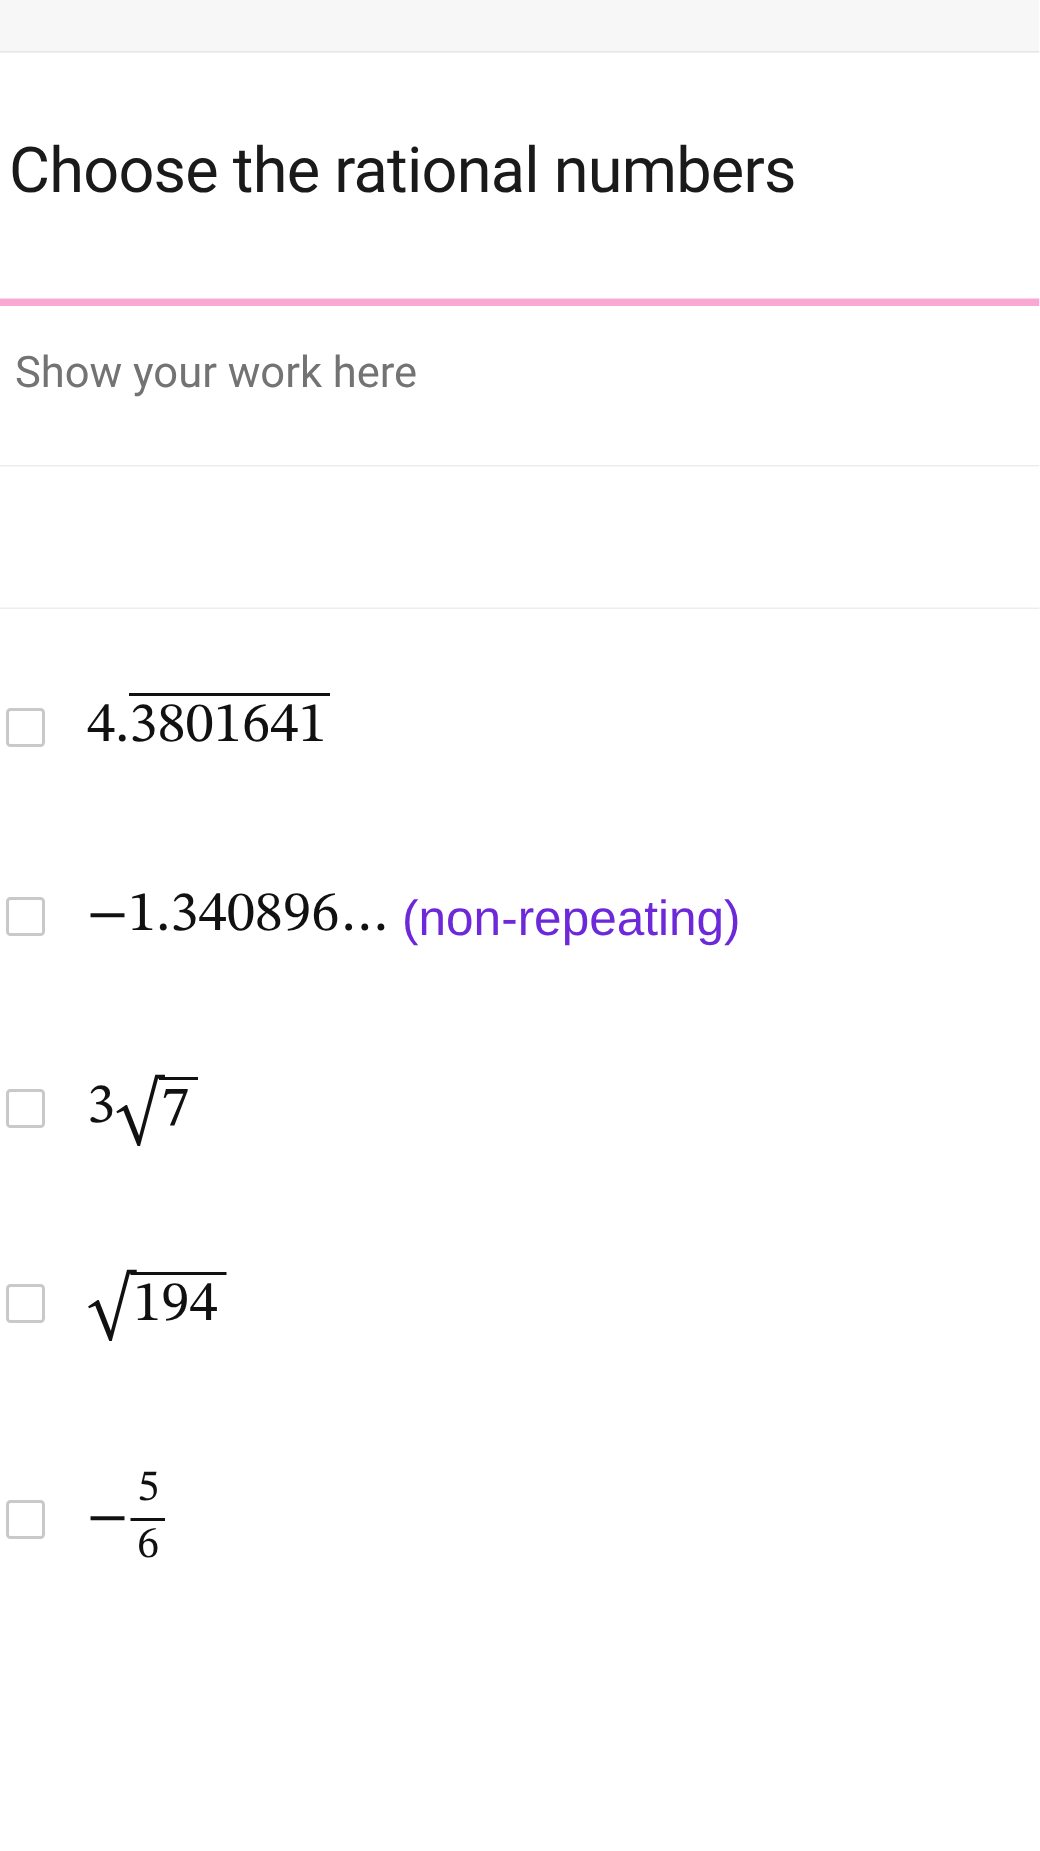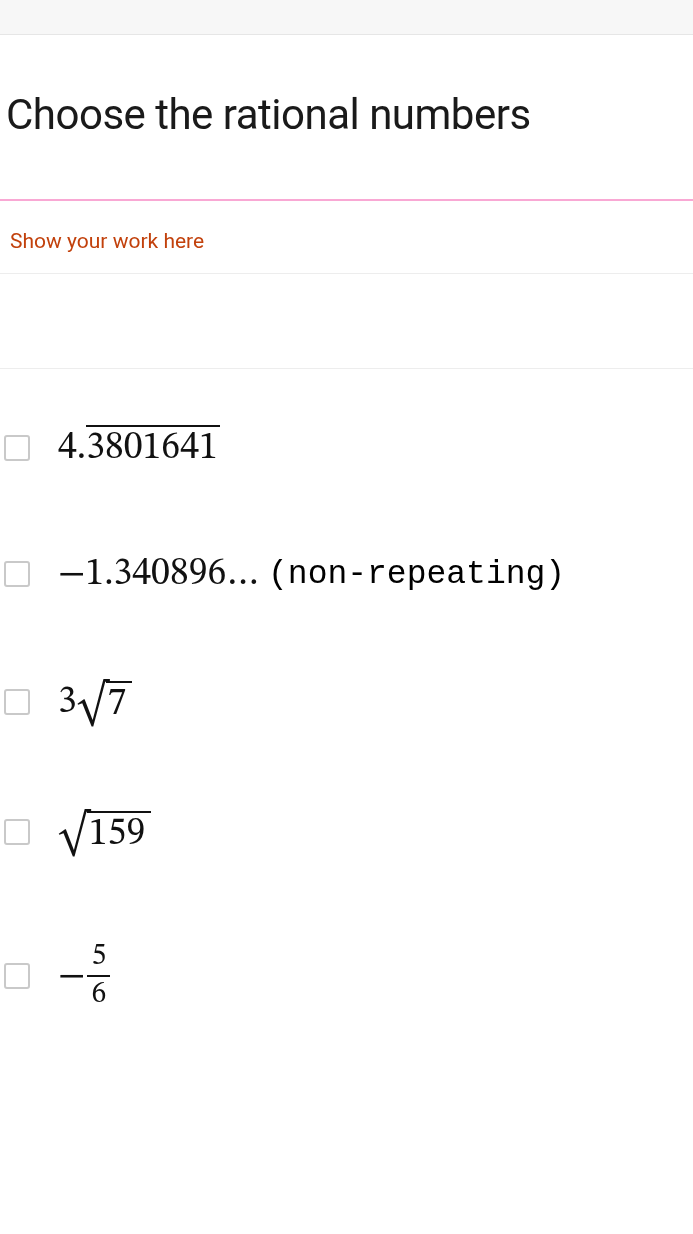--- a/index.html
+++ b/index.html
@@ -9,33 +9,33 @@
     color: #1a1a1a;
     background: #fff;
   }
   .top-bar {
     height: 35px;
     background: #f7f7f7;
     border-bottom: 1px solid #e6e6e6;
   }
   .question-section {
     padding: 55px 6px 60px 6px;
-    border-bottom: 2px solid #f9a8d4;
+    border-bottom: 5px solid #f9a8d4;
   }
   .question-title {
     font-size: 42px;
     font-weight: 400;
     letter-spacing: -0.5px;
     color: #1a1a1a;
   }
   .work-section {
-    padding: 28px 10px 20px 10px;
+    padding: 28px 10px 44px 10px;
     border-bottom: 1px solid #ededed;
-    color: #c2410c;
-    font-size: 21px;
+    color: #737373;
+    font-size: 29px;
     font-weight: 400;
   }
   .canvas-gap {
     height: 95px;
     border-bottom: 1px solid #ededed;
   }
   .options {
     padding: 60px 0 0 0;
   }
   .option-row {
@@ -57,23 +57,23 @@
   }
   .math {
     font-family: "Cambria Math", "STIX Two Math", "Latin Modern Math", "Times New Roman", serif;
     font-size: 38px;
     line-height: 1;
     color: #111;
     display: inline-flex;
     align-items: center;
   }
   .annot {
-    font-family: Liberation Mono, monospace;
+    font-family: Liberation Sans, sans-serif;
     font-size: 33px;
-    color: #000000;
+    color: #6d28d9;
     margin-left: 8px;
     text-align: center;
   }
   
   .vinculum {
     position: relative;
     display: inline-block;
   }
   .vinculum::before {
     content: "";
@@ -164,21 +164,21 @@
         </span>
     </span>
   </div>
 
 
   <div class="option-row">
     <div class="checkbox"></div>
     <span class="math">
       <span class="radical">
           <span class="surd">√</span>
-          <span class="radicand">159</span>
+          <span class="radicand">194</span>
         </span>
     </span>
   </div>
 
   <div class="option-row">
     <div class="checkbox"></div>
     <span class="math">
       <span class="minus">−</span>
       <span class="frac">
         <span class="num">5</span>

